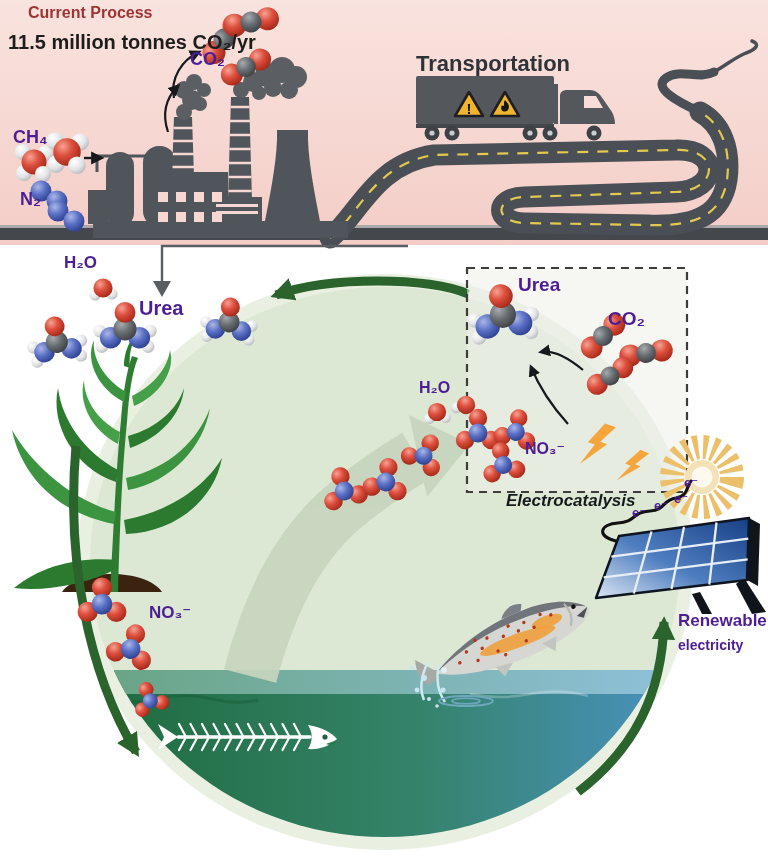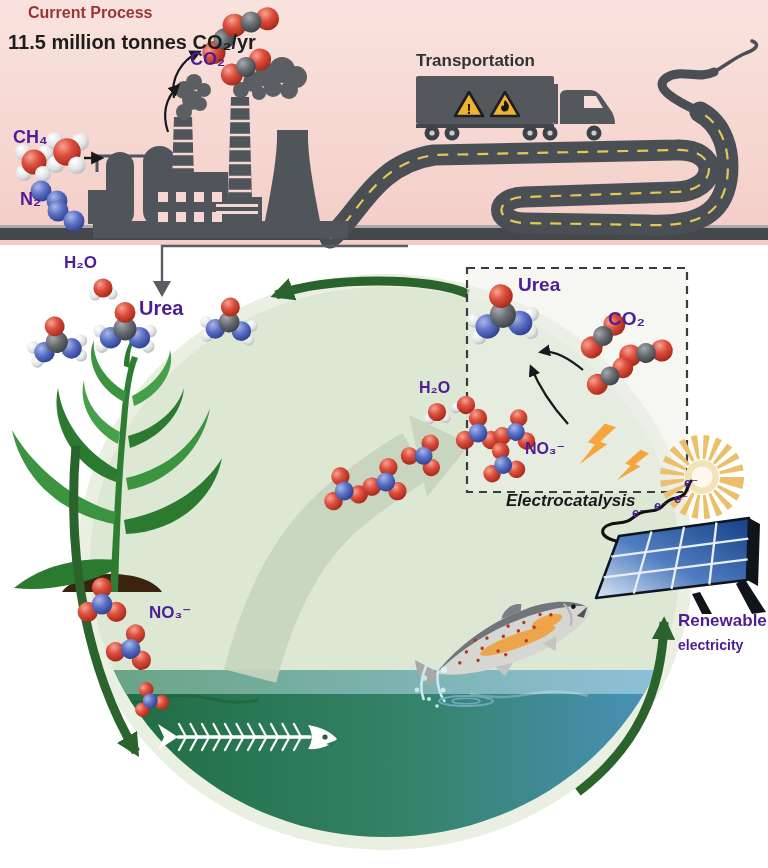--- a/index.html
+++ b/index.html
@@ -360,21 +360,21 @@
   </g>
   <ellipse cx="466" cy="701" rx="27" ry="5" fill="none" stroke="#6fa8bd" stroke-width="2"></ellipse>
   <ellipse cx="466" cy="701" rx="14" ry="2.8" fill="none" stroke="#6fa8bd" stroke-width="1.6"></ellipse>
 </svg>
 
 <div class="lbl red" style="left:8px;top:4px;font-size:16px;margin-left:20px;">Current Process</div>
 <div class="lbl" style="left:8px;top:31px;font-size:20px;color:#1d1d1b;">11.5 million tonnes CO₂/yr</div>
 <div class="lbl" style="left:13px;top:128px;font-size:18px;">CH₄</div>
 <div class="lbl" style="left:20px;top:190px;font-size:18px;">N₂</div>
 <div class="lbl" style="left:190px;top:50px;font-size:18px;">CO₂</div>
-<div class="lbl slate" style="left:416px;top:52px;font-size:17px;font-weight:600;">Transportation</div>
+<div class="lbl slate" style="left:416px;top:52px;font-size:22px;font-weight:600;">Transportation</div>
 
 <div class="lbl" style="left:64px;top:254px;font-size:17px;">H₂O</div>
 <div class="lbl" style="left:139px;top:297px;font-size:20px;">Urea</div>
 <div class="lbl" style="left:518px;top:275px;font-size:19px;">Urea</div>
 <div class="lbl" style="left:608px;top:309px;font-size:19px;">CO₂</div>
 <div class="lbl" style="left:419px;top:379px;font-size:16px;">H₂O</div>
 <div class="lbl" style="left:525px;top:440px;font-size:16px;">NO₃⁻</div>
 <div class="lbl" style="left:506px;top:492px;font-size:17px;color:#16191c;font-style:italic;">Electrocatalysis</div>
 <div class="lbl" style="left:149px;top:604px;font-size:17px;">NO₃⁻</div>
 <div class="lbl" style="left:678px;top:612px;font-size:17px;">Renewable</div>

